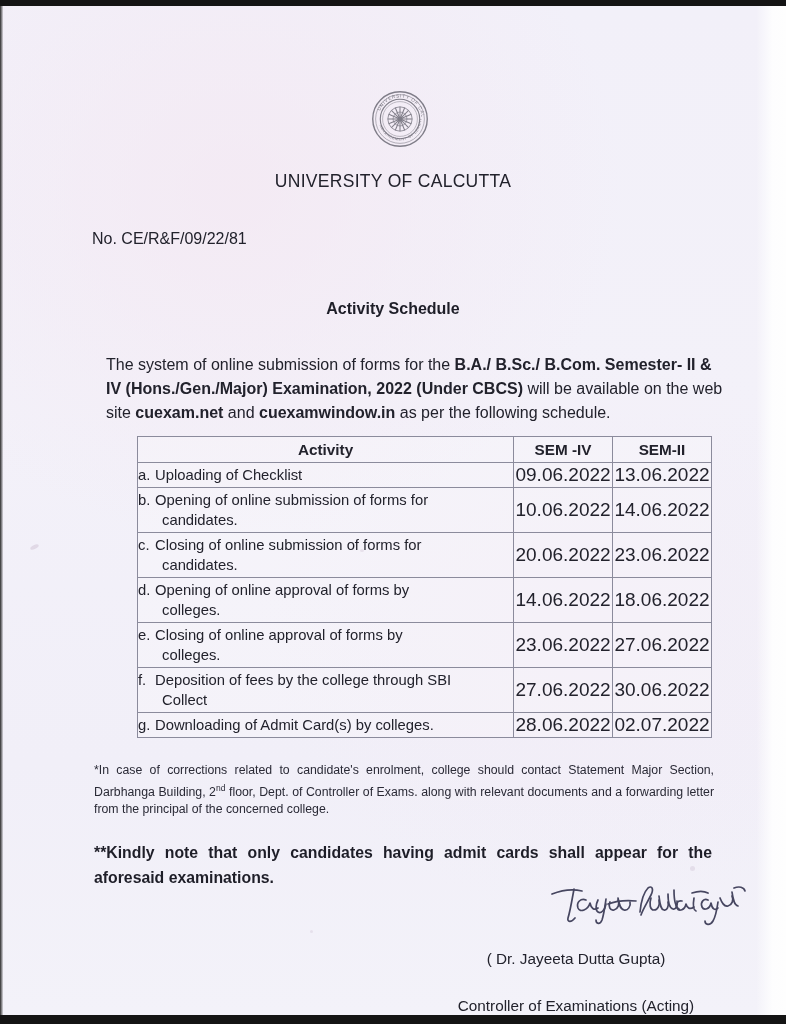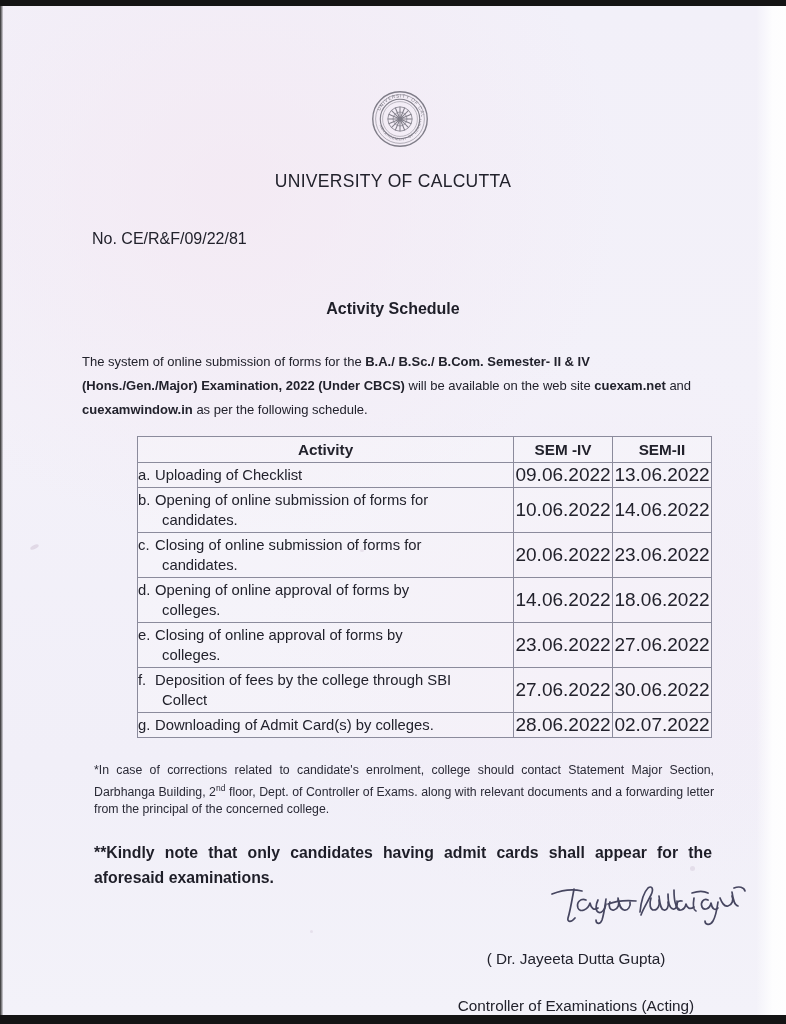--- a/index.html
+++ b/index.html
@@ -114,23 +114,23 @@
     width: 786px;
     text-align: center;
     font-size: 16px;
     font-weight: bold;
     color: #1e1e28;
     margin-top: 16px;
   }
 
   #intro-para {
     position: absolute;
-    left: 82px; top: 331px;
+    left: 106px; top: 331px;
     width: 618px;
-    font-size: 13px;
+    font-size: 16px;
     line-height: 24px;
     text-align: left;
     color: #22222c;
   }
   #intro-para b { font-weight: bold; }
 
   
   #schedule-table {
     position: absolute;
     left: 137px;

